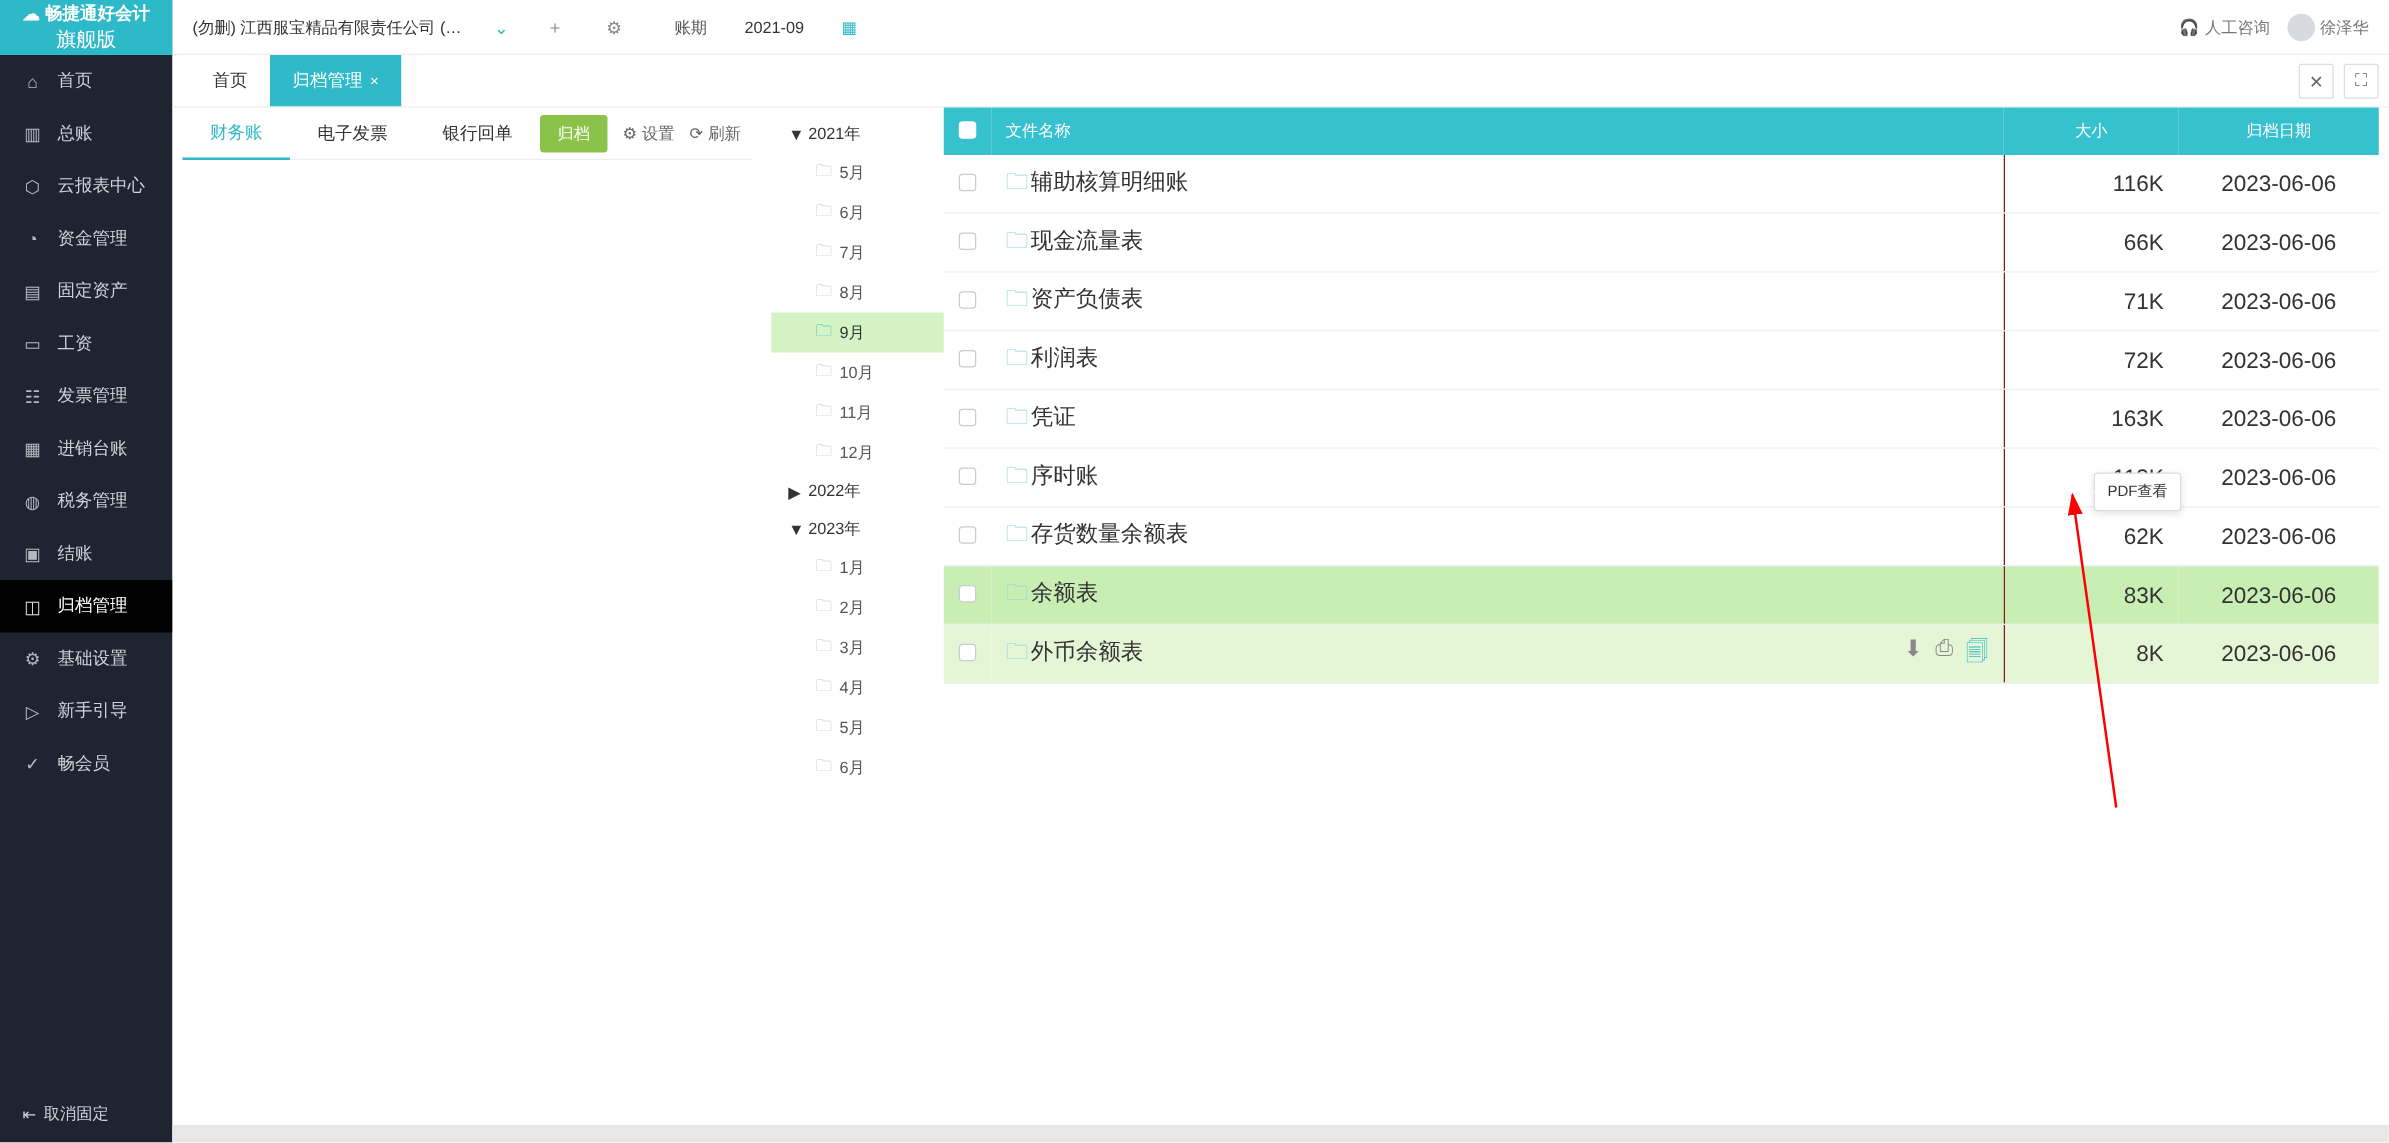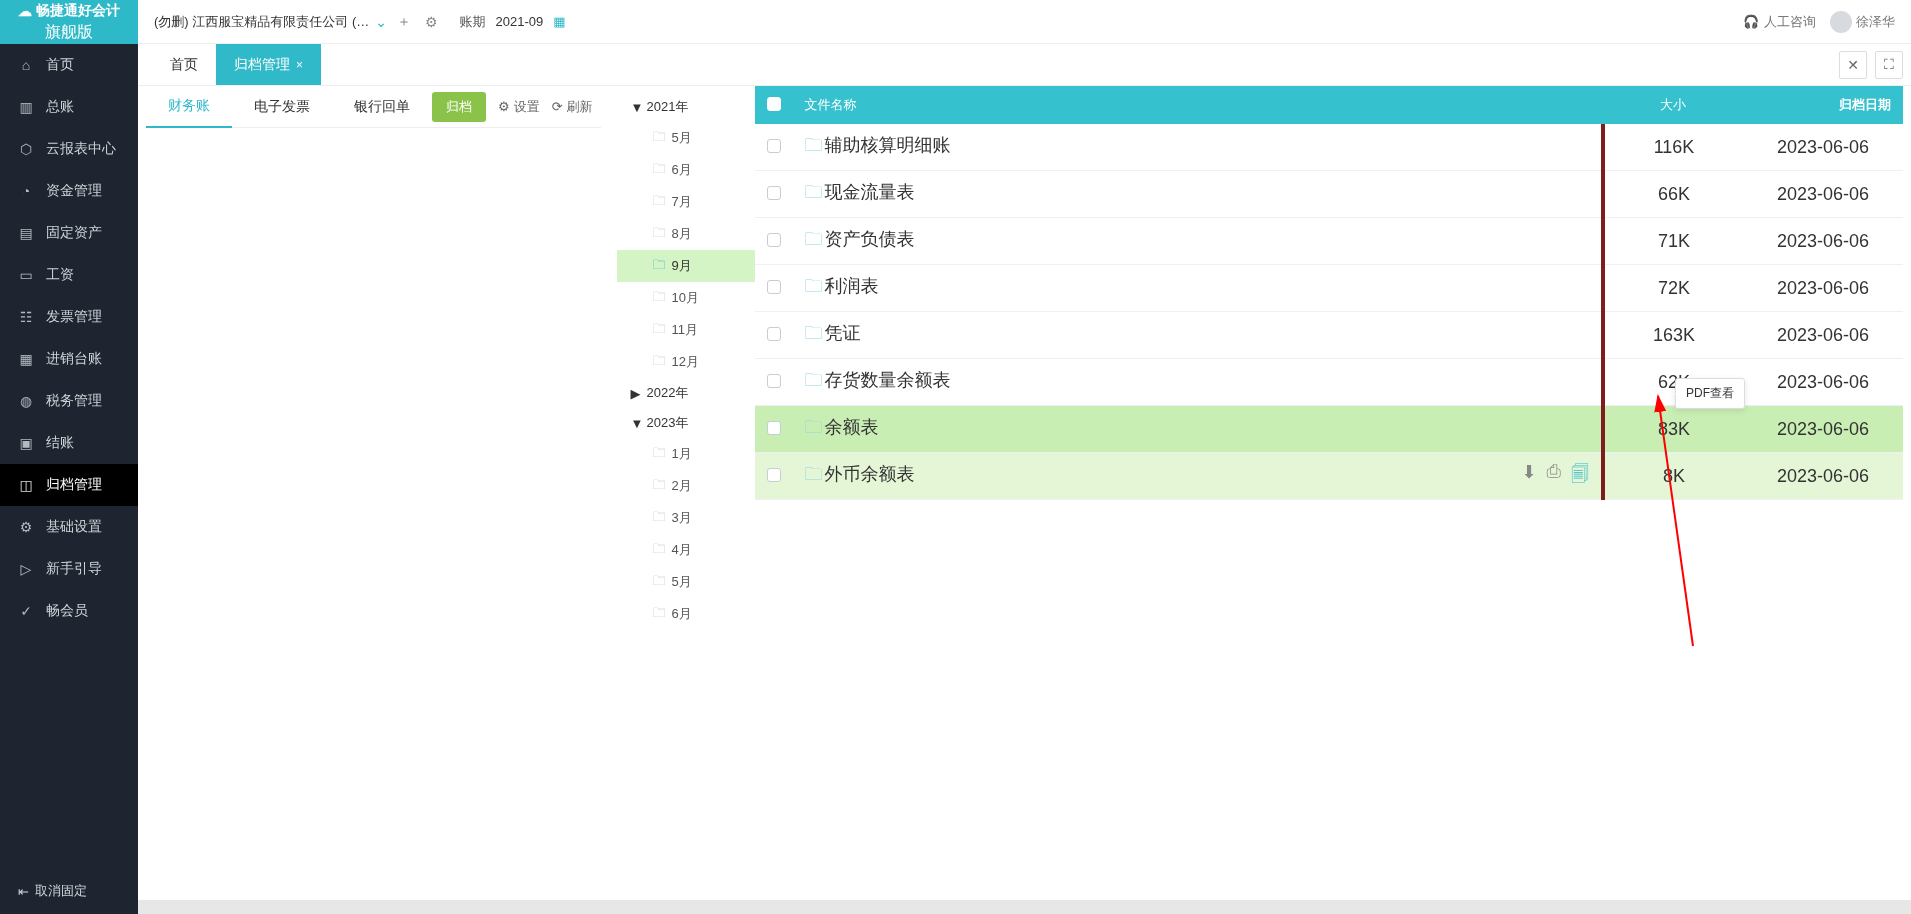--- a/index.html
+++ b/index.html
@@ -13,21 +13,21 @@
 .logo-main { font-size: 14px; font-weight: bold; display: flex; align-items: center; gap: 4px; }
 .logo-sub { font-size: 16px; margin-top: 2px; }
 .nav { flex: 1; }
 .nav-item { display: flex; align-items: center; gap: 12px; padding: 12px 18px; cursor: pointer; font-size: 14px; }
 .nav-item.active { background: #000; color: #fff; }
 .nav-icon { width: 16px; height: 16px; display: inline-flex; align-items: center; justify-content: center; opacity: .85; }
 .sidebar-footer { padding: 14px 18px; font-size: 13px; display: flex; align-items: center; gap: 6px; cursor: pointer; }
 
 
 .main { flex: 1; display: flex; flex-direction: column; background: #fff; }
-.hdr { height: 44px; display: flex; align-items: center; padding: 0 16px; border-bottom: 1px solid #eee; font-size: 13px; color: #555; gap: 6px; }
+.hdr { height: 44px; display: flex; align-items: center; padding: 0 16px; border-bottom: 1px solid #eee; font-size: 13px; color: #555; gap: 26px; }
 .hdr .company { color: #333; }
 .hdr .chev { color: #2eb9c8; font-size: 14px; cursor: pointer; }
 .hdr .plus, .hdr .gear { color: #888; cursor: pointer; font-size: 14px; padding: 0 4px; }
 .hdr .period-label { margin-left: 12px; }
 .hdr .period-val { color: #333; margin-left: 4px; }
 .hdr .cal { color: #2eb9c8; margin-left: 4px; cursor: pointer; }
 .hdr-right { margin-left: auto; display: flex; align-items: center; gap: 14px; color: #777; }
 .hdr-right .lnk { display: flex; align-items: center; gap: 4px; cursor: pointer; }
 .avatar { width: 22px; height: 22px; border-radius: 50%; background: #d7dade; display: inline-block; }
 
@@ -56,24 +56,24 @@
 .tree-leaf { display: flex; align-items: center; padding: 5px 6px 5px 36px; cursor: pointer; gap: 6px; color: #555; }
 .tree-leaf.selected { background: #d4f4c5; color: #333; }
 .fold-i { color: #bfc5cc; }
 .fold-i.sel { color: #2eb9c8; }
 
 
 .tbl-wrap { flex: 1; }
 .tbl { width: 100%; border-collapse: collapse; }
 .tbl thead th { background: #36c1cf; color: #fff; font-weight: normal; text-align: left; padding: 10px 12px; font-size: 13px; }
 .tbl thead th.c-size { text-align: center; width: 140px; }
-.tbl thead th.c-date { text-align: right; width: 160px; font-weight: bold; }
+.tbl thead th.c-date { text-align: center; width: 160px; }
 .tbl thead th.c-chk { width: 36px; text-align: center; }
 .tbl tbody td { border-bottom: 1px solid #eef0f1; padding: 8px 12px; font-size: 18px; color: #333; }
-.tbl tbody td.c-size { text-align: center; border-left: 4px solid #7f1d1d; }
+.tbl tbody td.c-size { text-align: right; border-left: 1px solid #7f1d1d; }
 .tbl tbody td.c-date { text-align: center; }
 .tbl tbody td.c-chk { text-align: center; }
 .tbl tbody tr.sel { background: #c9eeb4; }
 .tbl tbody tr.hov { background: #e5f6d6; border-radius: 12px; }
 .file-i { color: #8fd6de; margin-right: 6px; display:inline-block; width:14px; }
 .chkbox { width: 14px; height: 14px; border: 1px solid #c8cdd2; border-radius: 3px; display: inline-block; background:#fff; }
 .chkbox.hdr-chk { border-color: #fff; }
 
 .row-actions { float: right; display: flex; gap: 10px; color: #888; }
 .row-actions .aico { cursor: pointer; }
@@ -342,20 +342,26 @@
                   <td class="c-date">2023-06-06</td>
                 </tr>
                 <tr>
                   <td class="c-chk"><span class="chkbox"></span></td>
                   <td><span class="file-i">🗀</span><span>凭证</span></td>
                   <td class="c-size">163K</td>
                   <td class="c-date">2023-06-06</td>
                 </tr>
                 <tr>
                   <td class="c-chk"><span class="chkbox"></span></td>
+                  <td><span class="file-i">🗀</span><span>序时账</span></td>
+                  <td class="c-size">113K</td>
+                  <td class="c-date">2023-06-06</td>
+                </tr>
+                <tr>
+                  <td class="c-chk"><span class="chkbox"></span></td>
                   <td><span class="file-i">🗀</span><span>存货数量余额表</span></td>
                   <td class="c-size">62K</td>
                   <td class="c-date">2023-06-06</td>
                 </tr>
                 <tr class="sel">
                   <td class="c-chk"><span class="chkbox"></span></td>
                   <td><span class="file-i">🗀</span><span>余额表</span></td>
                   <td class="c-size">83K</td>
                   <td class="c-date">2023-06-06</td>
                 </tr>

